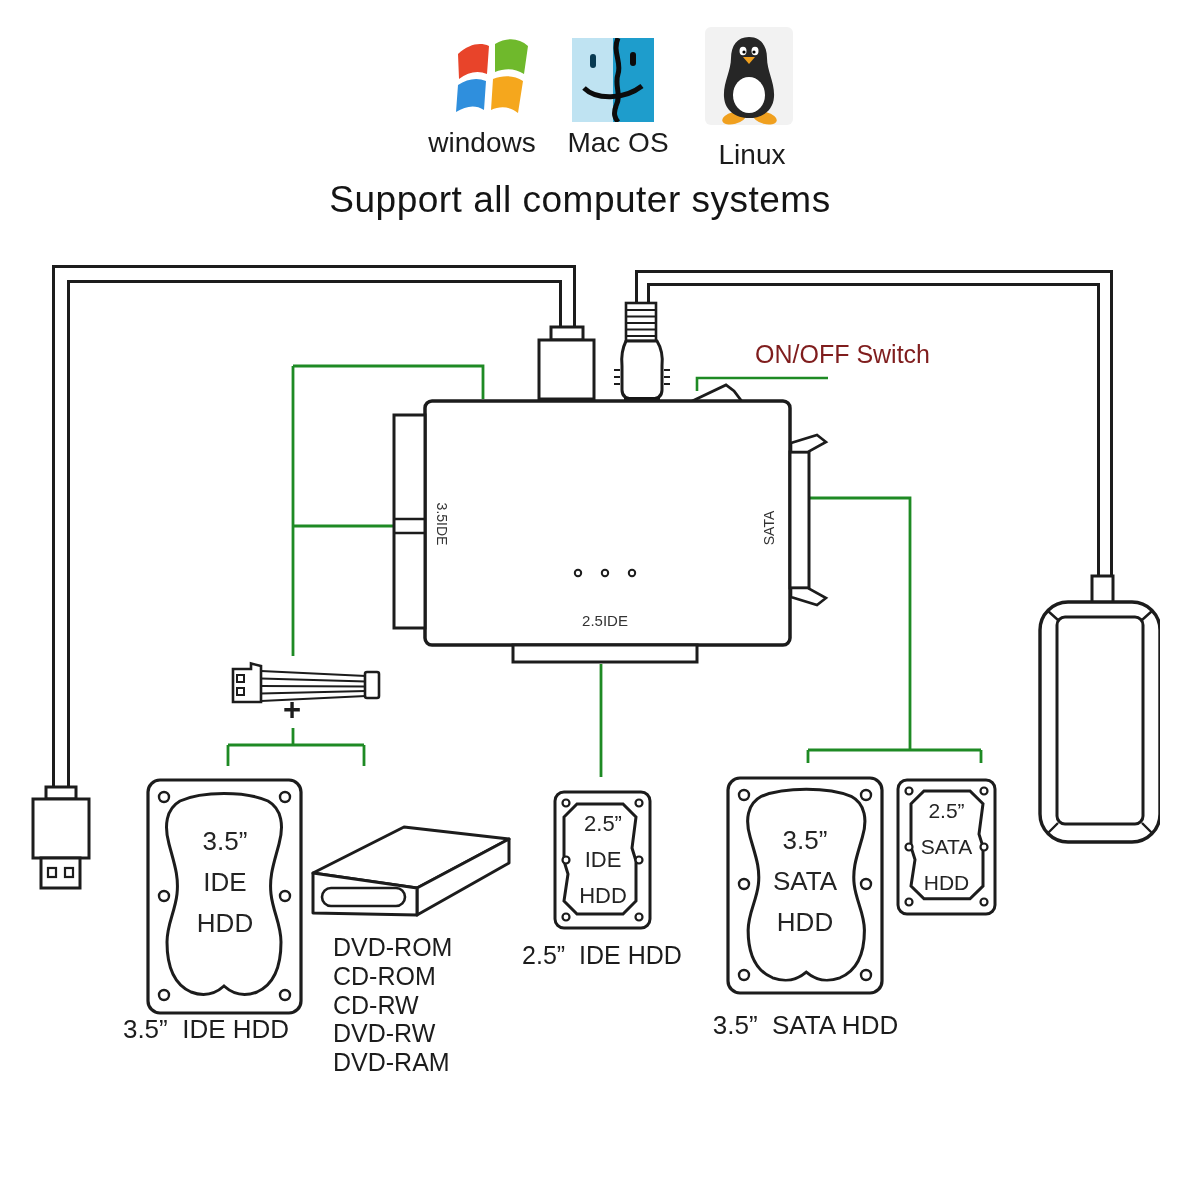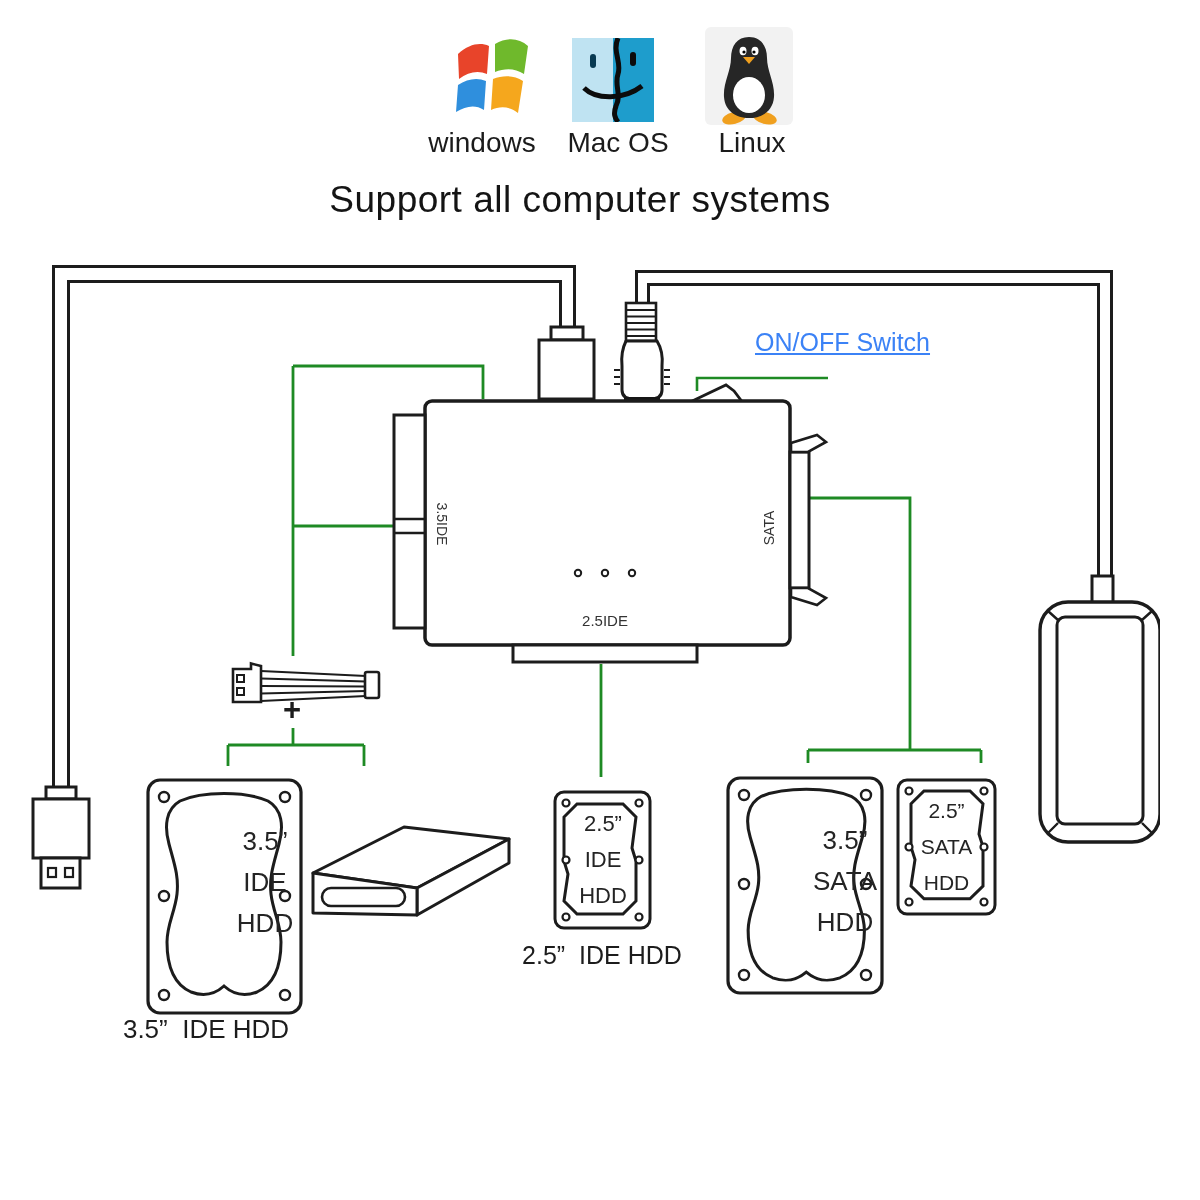--- a/index.html
+++ b/index.html
@@ -5,30 +5,30 @@
   html,body{margin:0;padding:0;background:#fff;}
   .canvas{position:relative;width:1160px;height:1200px;background:#ffffff;overflow:hidden;
           font-family:"Liberation Sans", sans-serif;color:#222;}
   .abs{position:absolute;}
   svg.diagram{position:absolute;left:0;top:0;}
   .os-label{position:absolute;top:127px;width:130px;text-align:center;font-size:28px;color:#1b1b1b;}
   .heading{position:absolute;left:0;right:0;top:179px;text-align:center;font-size:37px;
            letter-spacing:0.5px;color:#141414;}
   .adapter-title{position:absolute;left:425px;top:423px;width:365px;text-align:center;
                  font-size:29px;letter-spacing:0.5px;color:#2a2a2a;}
-  .onoff{position:absolute;left:755px;top:328px;font-size:25px;color:#3b82f6;text-decoration:underline;}
+  .onoff{position:absolute;left:755px;top:340px;font-size:25px;color:#7f1d1d;}
   .vlabel{position:absolute;font-size:14px;color:#333;white-space:nowrap;}
   .vlabel.cw{transform:translate(-50%,-50%) rotate(90deg);}
   .vlabel.ccw{transform:translate(-50%,-50%) rotate(-90deg);}
   .hlabel-port{position:absolute;font-size:15px;color:#333;transform:translate(-50%,-50%);white-space:nowrap;}
   .plus{position:absolute;left:292px;top:710px;transform:translate(-50%,-50%);
         font-size:31px;font-weight:700;color:#1c1c1c;}
   .drive-text{position:absolute;text-align:center;color:#242424;}
   .drive-text .ln{display:block;}
-  .dt-35{font-size:26px;margin-left:40px;} .dt-35 .ln{height:41px;line-height:41px;}
+  .dt-35{font-size:26px;} .dt-35 .ln{height:41px;line-height:41px;}
   .dt-25{font-size:22px;} .dt-25 .ln{height:36px;line-height:36px;}
   .dt-25s{font-size:21px;} .dt-25s .ln{height:36px;line-height:36px;}
   .caption{position:absolute;font-size:26px;color:#1c1c1c;text-align:center;white-space:pre;}
   .caption.sm{font-size:25px;}
   .dvd-list{position:absolute;left:333px;top:933px;font-size:25px;color:#1c1c1c;line-height:28.8px;}
 </style>
 </head>
 <body>
 
 <div class="canvas">
@@ -216,21 +216,21 @@
     <ellipse cx="44" cy="68" rx="16" ry="18" fill="#ffffff"></ellipse>
     <ellipse cx="38" cy="24" rx="3.5" ry="4.2" fill="#ffffff"></ellipse>
     <ellipse cx="50" cy="24" rx="3.5" ry="4.2" fill="#ffffff"></ellipse>
     <circle cx="39" cy="25" r="1.6" fill="#000"></circle>
     <circle cx="49" cy="25" r="1.6" fill="#000"></circle>
     <path d="M 38,30 L 50,30 L 44,37 Z" fill="#f0a01f"></path>
   </svg>
 
   <div class="os-label" style="left:417px;">windows</div>
   <div class="os-label" style="left:553px;">Mac OS</div>
-  <div class="os-label" style="left:687px;">Linux</div>
+  <div class="os-label" style="left:687px;margin-top:12px;">Linux</div>
 
   <div class="heading">Support all computer systems</div>
 
   <div class="onoff">ON/OFF Switch</div>
   <div class="vlabel cw" style="left:442px;top:524px;">3.5IDE</div>
   <div class="vlabel ccw" style="left:769px;top:528px;">SATA</div>
   <div class="hlabel-port" style="left:605px;top:620px;">2.5IDE</div>
   <div class="plus">+</div>
 
   <div class="drive-text dt-35" style="left:150px;top:821px;width:150px;">
@@ -247,17 +247,25 @@
     <span class="ln">3.5”</span>
     <span class="ln">SATA</span>
     <span class="ln">HDD</span>
   </div>
   <div class="drive-text dt-25s" style="left:899px;top:793px;width:95px;">
     <span class="ln">2.5”</span>
     <span class="ln">SATA</span>
     <span class="ln">HDD</span>
   </div>
 
+  <div class="dvd-list">
+    <div>DVD-ROM</div>
+    <div>CD-ROM</div>
+    <div>CD-RW</div>
+    <div>DVD-RW</div>
+    <div>DVD-RAM</div>
+  </div>
 
   <div class="caption" style="left:116px;top:1014px;width:180px;">3.5”&nbsp; IDE HDD</div>
   <div class="caption sm" style="left:512px;top:941px;width:180px;text-align:center;">2.5”&nbsp; IDE HDD</div>
+  <div class="caption" style="left:703px;top:1010px;width:205px;">3.5”&nbsp; SATA HDD</div>
 
 </div>
 
 </body></html>

